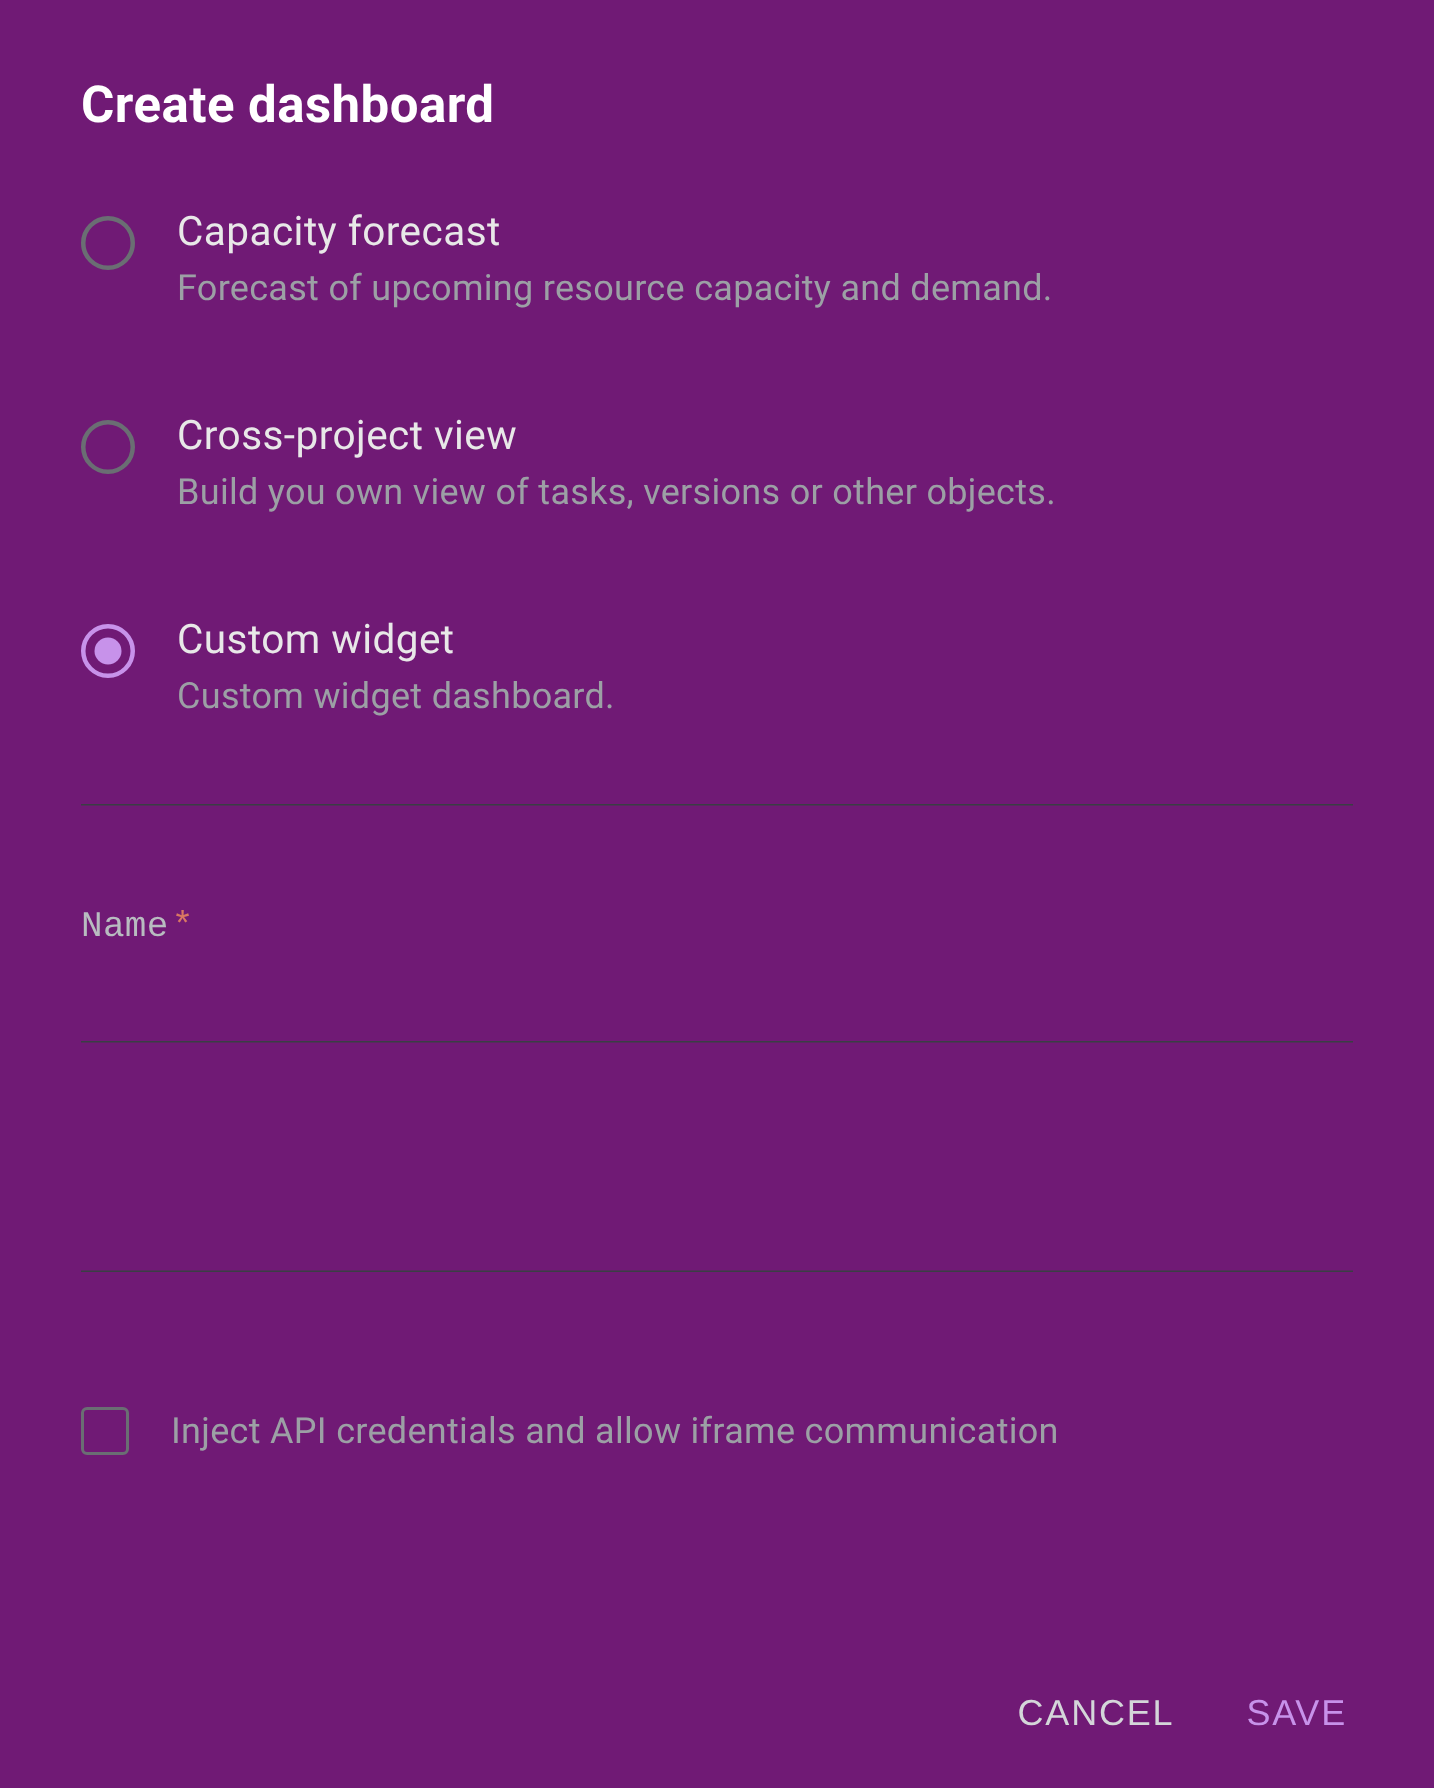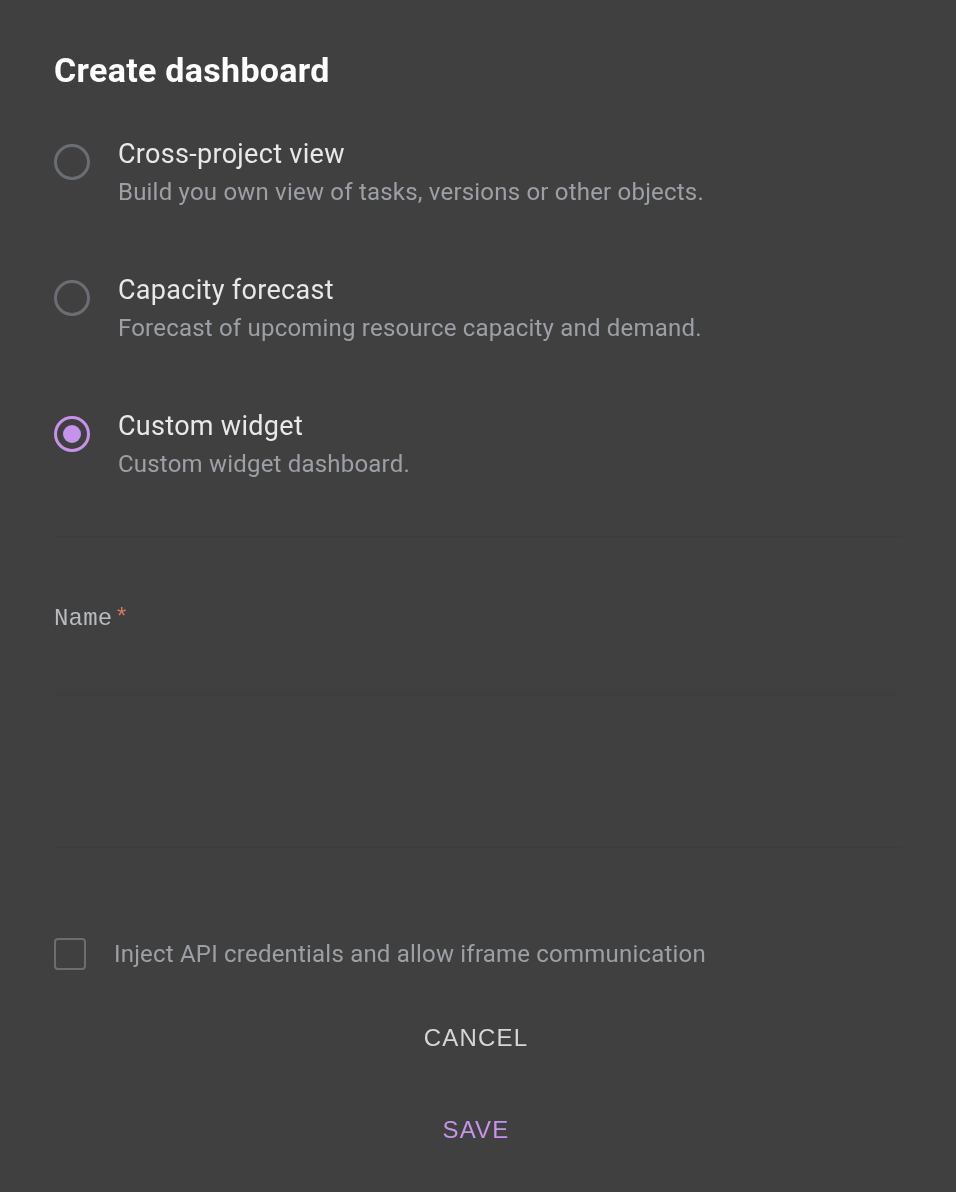--- a/index.html
+++ b/index.html
@@ -9,22 +9,22 @@
     }
     body {
       background: #1a1d21;
       color: #e8e8e8;
       font-family: -apple-system, BlinkMacSystemFont, 'Segoe UI', Roboto, sans-serif;
       width: 956px;
       height: 1192px;
       padding: 0;
     }
     .dialog {
-      background: #404040;
-      padding: 50px 54px 40px 54px;
+      background: #701a75;
+      padding: 50px 54px 27px 54px;
       height: 100%;
       display: flex;
       flex-direction: column;
     }
     .dialog-title {
       font-size: 34px;
       font-weight: 700;
       color: #ffffff;
       letter-spacing: 0.3px;
       margin-bottom: 48px;
@@ -130,21 +130,20 @@
       letter-spacing: 0.2px;
     }
     .spacer {
       flex: 1;
     }
     .button-row {
       display: flex;
       justify-content: flex-end;
       gap: 48px;
       padding-right: 4px;
-      flex-direction: column;
     }
     .btn {
       background: transparent;
       border: none;
       font-size: 24px;
       font-weight: 500;
       letter-spacing: 1.2px;
       cursor: pointer;
       padding: 8px 0;
     }
@@ -156,38 +155,38 @@
       text-align: center;
     }
   </style>
 </head>
 <body>
 
 <div class="dialog">
   <h1 class="dialog-title">Create dashboard</h1>
 
   <div class="radio-group">
+
+    <div class="radio-option">
+      <div class="radio-circle"></div>
+      <div class="radio-text">
+        <div class="radio-title">Capacity forecast</div>
+        <div class="radio-desc">Forecast of upcoming resource capacity and demand.</div>
+      </div>
+    </div>
 
     <div class="radio-option">
       <div class="radio-circle"></div>
       <div class="radio-text">
         <div class="radio-title">Cross-project view</div>
         <div class="radio-desc">Build you own view of tasks, versions or other objects.</div>
       </div>
     </div>
 
     <div class="radio-option">
-      <div class="radio-circle"></div>
-      <div class="radio-text">
-        <div class="radio-title">Capacity forecast</div>
-        <div class="radio-desc">Forecast of upcoming resource capacity and demand.</div>
-      </div>
-    </div>
-
-    <div class="radio-option">
       <div class="radio-circle selected">
         <div class="radio-inner"></div>
       </div>
       <div class="radio-text">
         <div class="radio-title">Custom widget</div>
         <div class="radio-desc">Custom widget dashboard.</div>
       </div>
     </div>
 
   </div>

